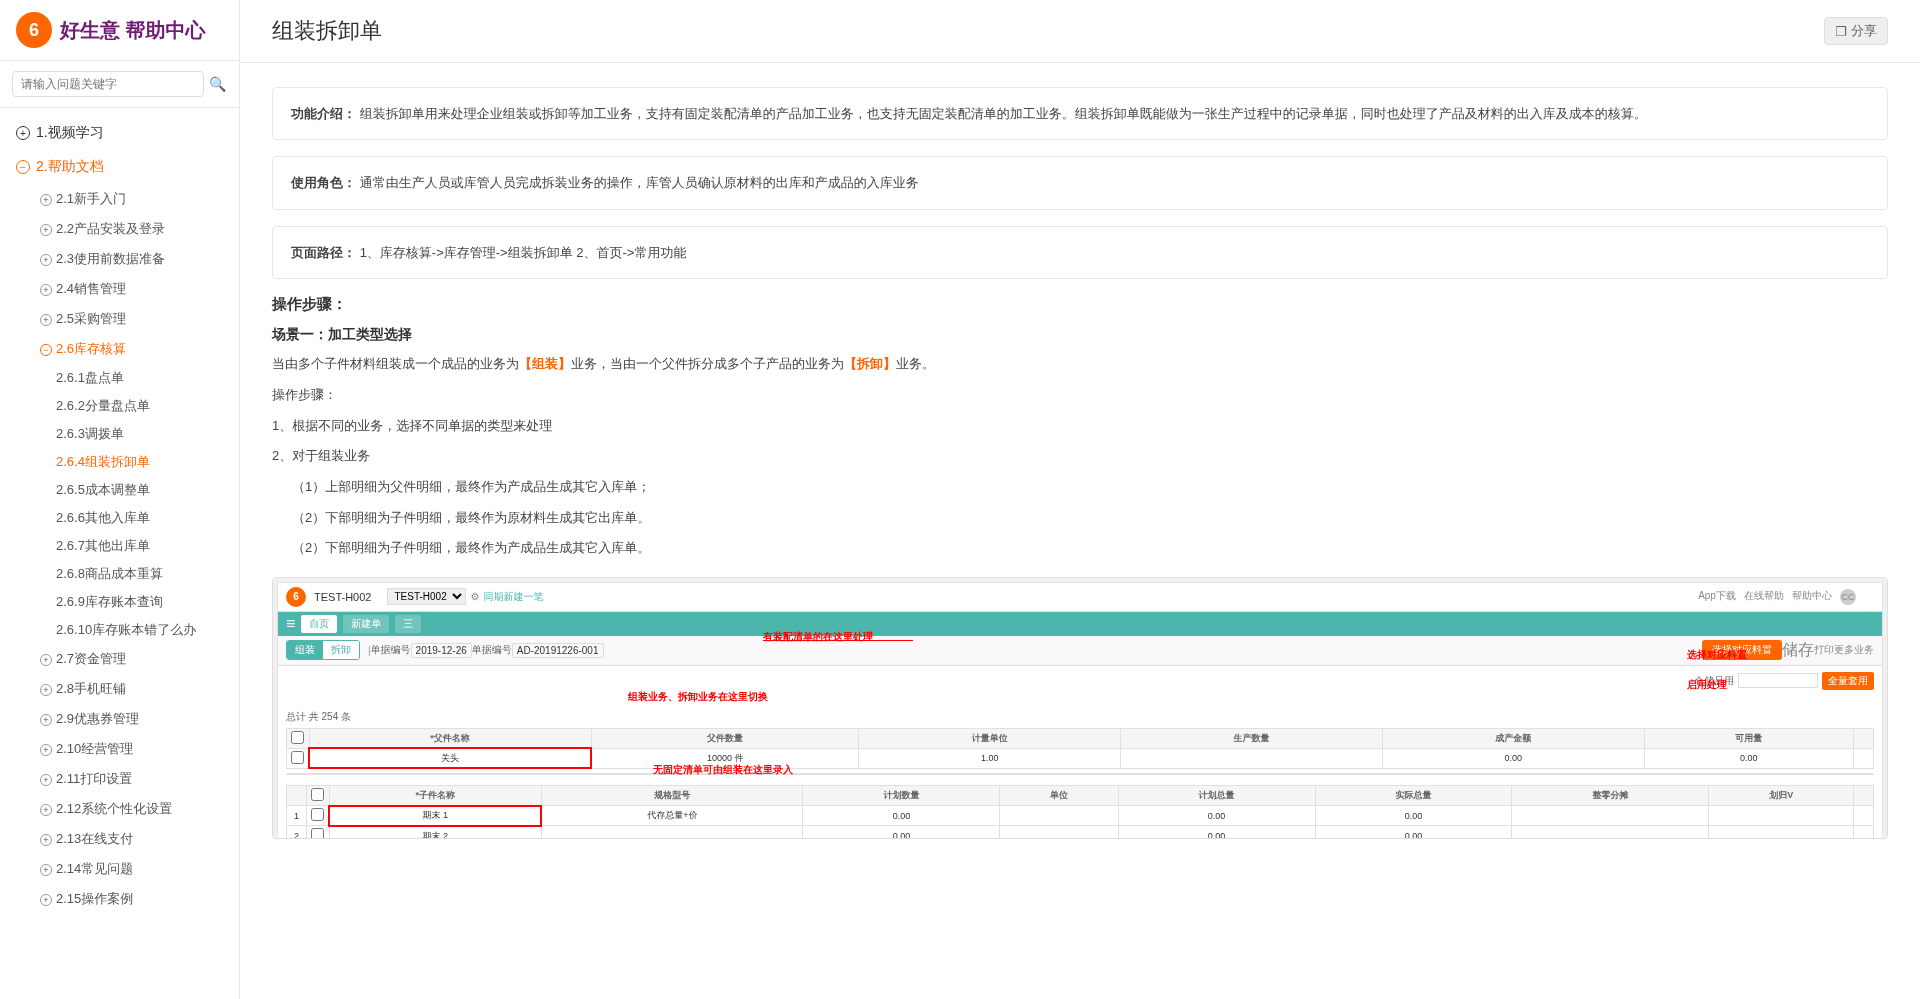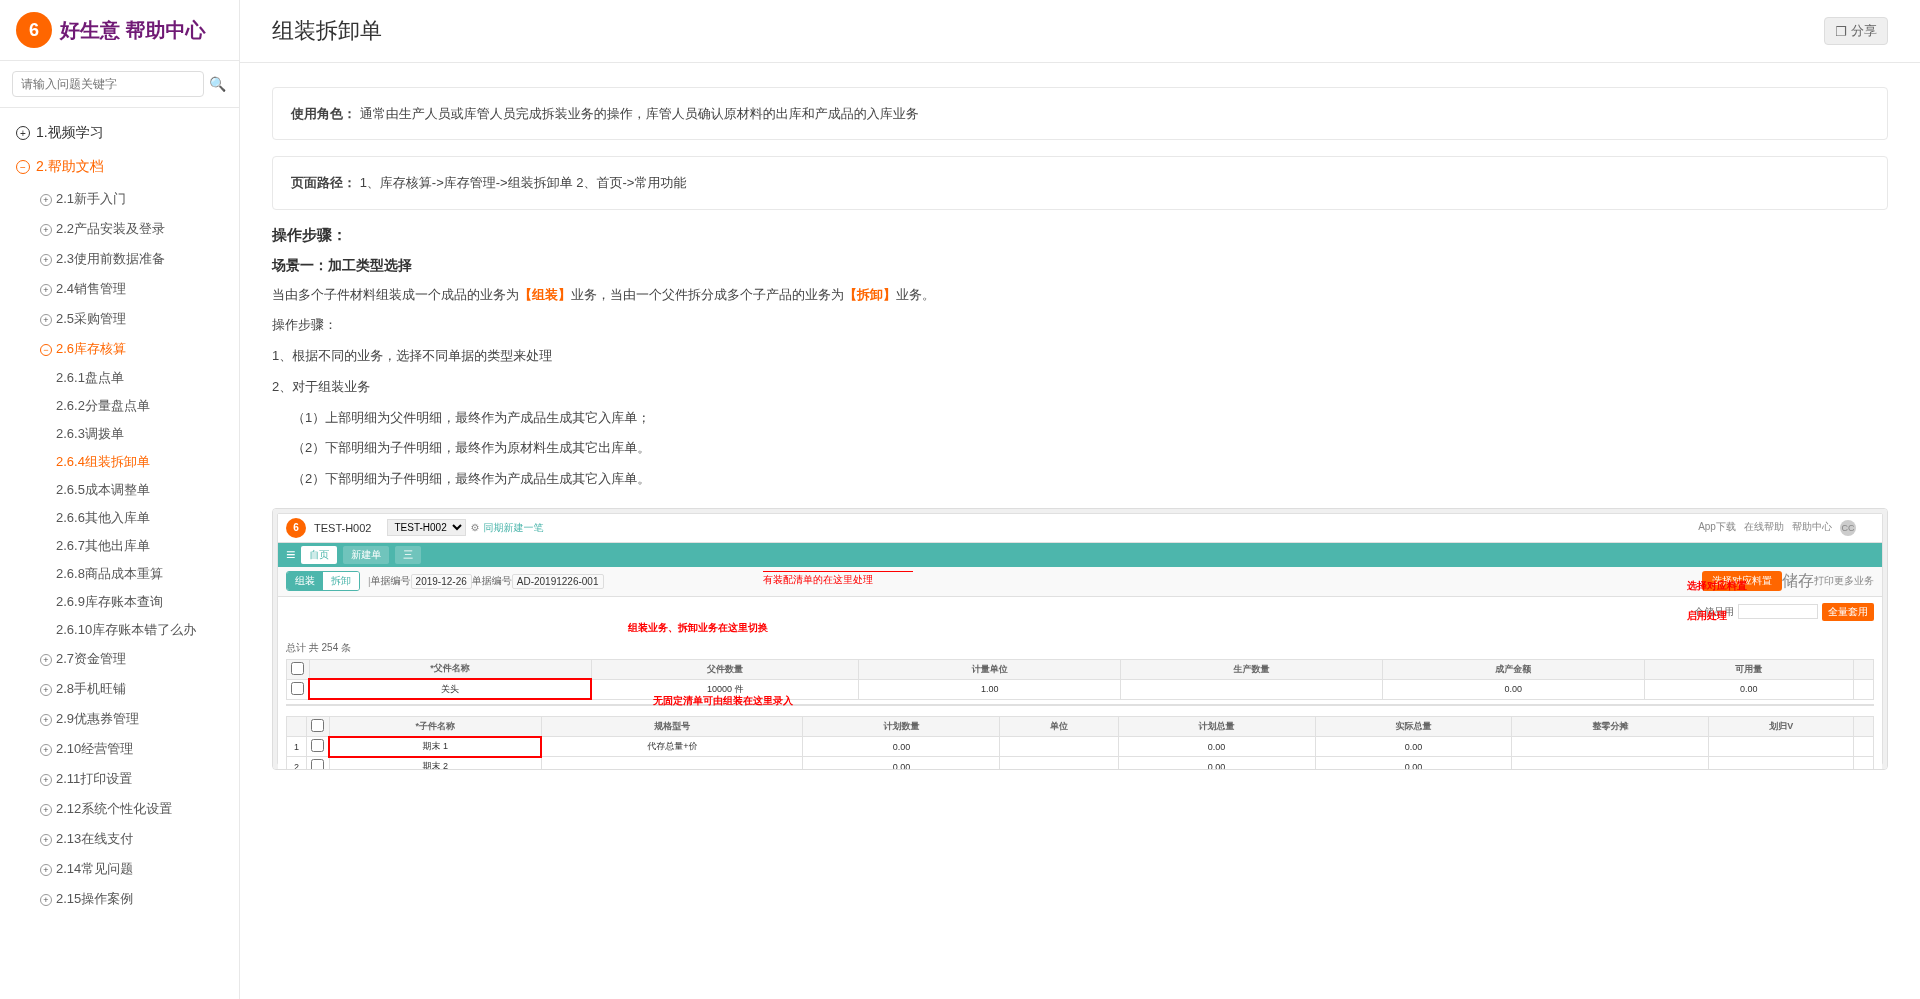--- a/index.html
+++ b/index.html
@@ -462,20 +462,24 @@
   <div class="content-header">
     <h1 class="page-title">组装拆卸单</h1>
     <button class="share-btn">
       <span>❐</span>
       <span>分享</span>
     </button>
   </div>
 
   <div class="content-body">
 
+    <div class="info-block">
+      <span style="font-weight:bold;">功能介绍：</span>
+      <span>组装拆卸单用来处理企业组装或拆卸等加工业务，支持有固定装配清单的产品加工业务，也支持无固定装配清单的加工业务。组装拆卸单既能做为一张生产过程中的记录单据，同时也处理了产品及材料的出入库及成本的核算。</span>
+    </div>
 
     <div class="info-block">
       <span style="font-weight:bold;">使用角色：</span>
       <span>通常由生产人员或库管人员完成拆装业务的操作，库管人员确认原材料的出库和产成品的入库业务</span>
     </div>
 
     <div class="info-block">
       <span style="font-weight:bold;">页面路径：</span>
       <span>1、库存核算-&gt;库存管理-&gt;组装拆卸单  2、首页-&gt;常用功能</span>
     </div>
@@ -637,21 +641,21 @@
                       <td colspan="11" style="height:14px;"></td>
                     </tr>
 
                 </tbody>
               </table>
             </div>
 
           </div>
         </div>
 
-        <div style="position:absolute;top:64px;left:490px;color:red;font-size:10px;font-weight:normal;white-space:nowrap;">有装配清单的在这里处理</div>
+        <div style="position:absolute;top:52px;left:490px;color:red;font-size:10px;font-weight:bold;white-space:nowrap;">有装配清单的在这里处理</div>
         <div style="position:absolute;top:62px;left:490px;width:150px;height:1px;background:red;"></div>
 
         <div style="position:absolute;top:70px;right:140px;color:red;font-size:10px;font-weight:bold;">选择对应料置</div>
 
         <div style="position:absolute;top:112px;left:355px;color:red;font-size:10px;font-weight:bold;white-space:nowrap;">组装业务、拆卸业务在这里切换</div>
 
         <div style="position:absolute;top:100px;right:160px;color:red;font-size:10px;font-weight:bold;">启用处理</div>
 
         <div style="position:absolute;top:185px;left:380px;color:red;font-size:10px;font-weight:bold;white-space:nowrap;">无固定清单可由组装在这里录入</div>
       </div>

